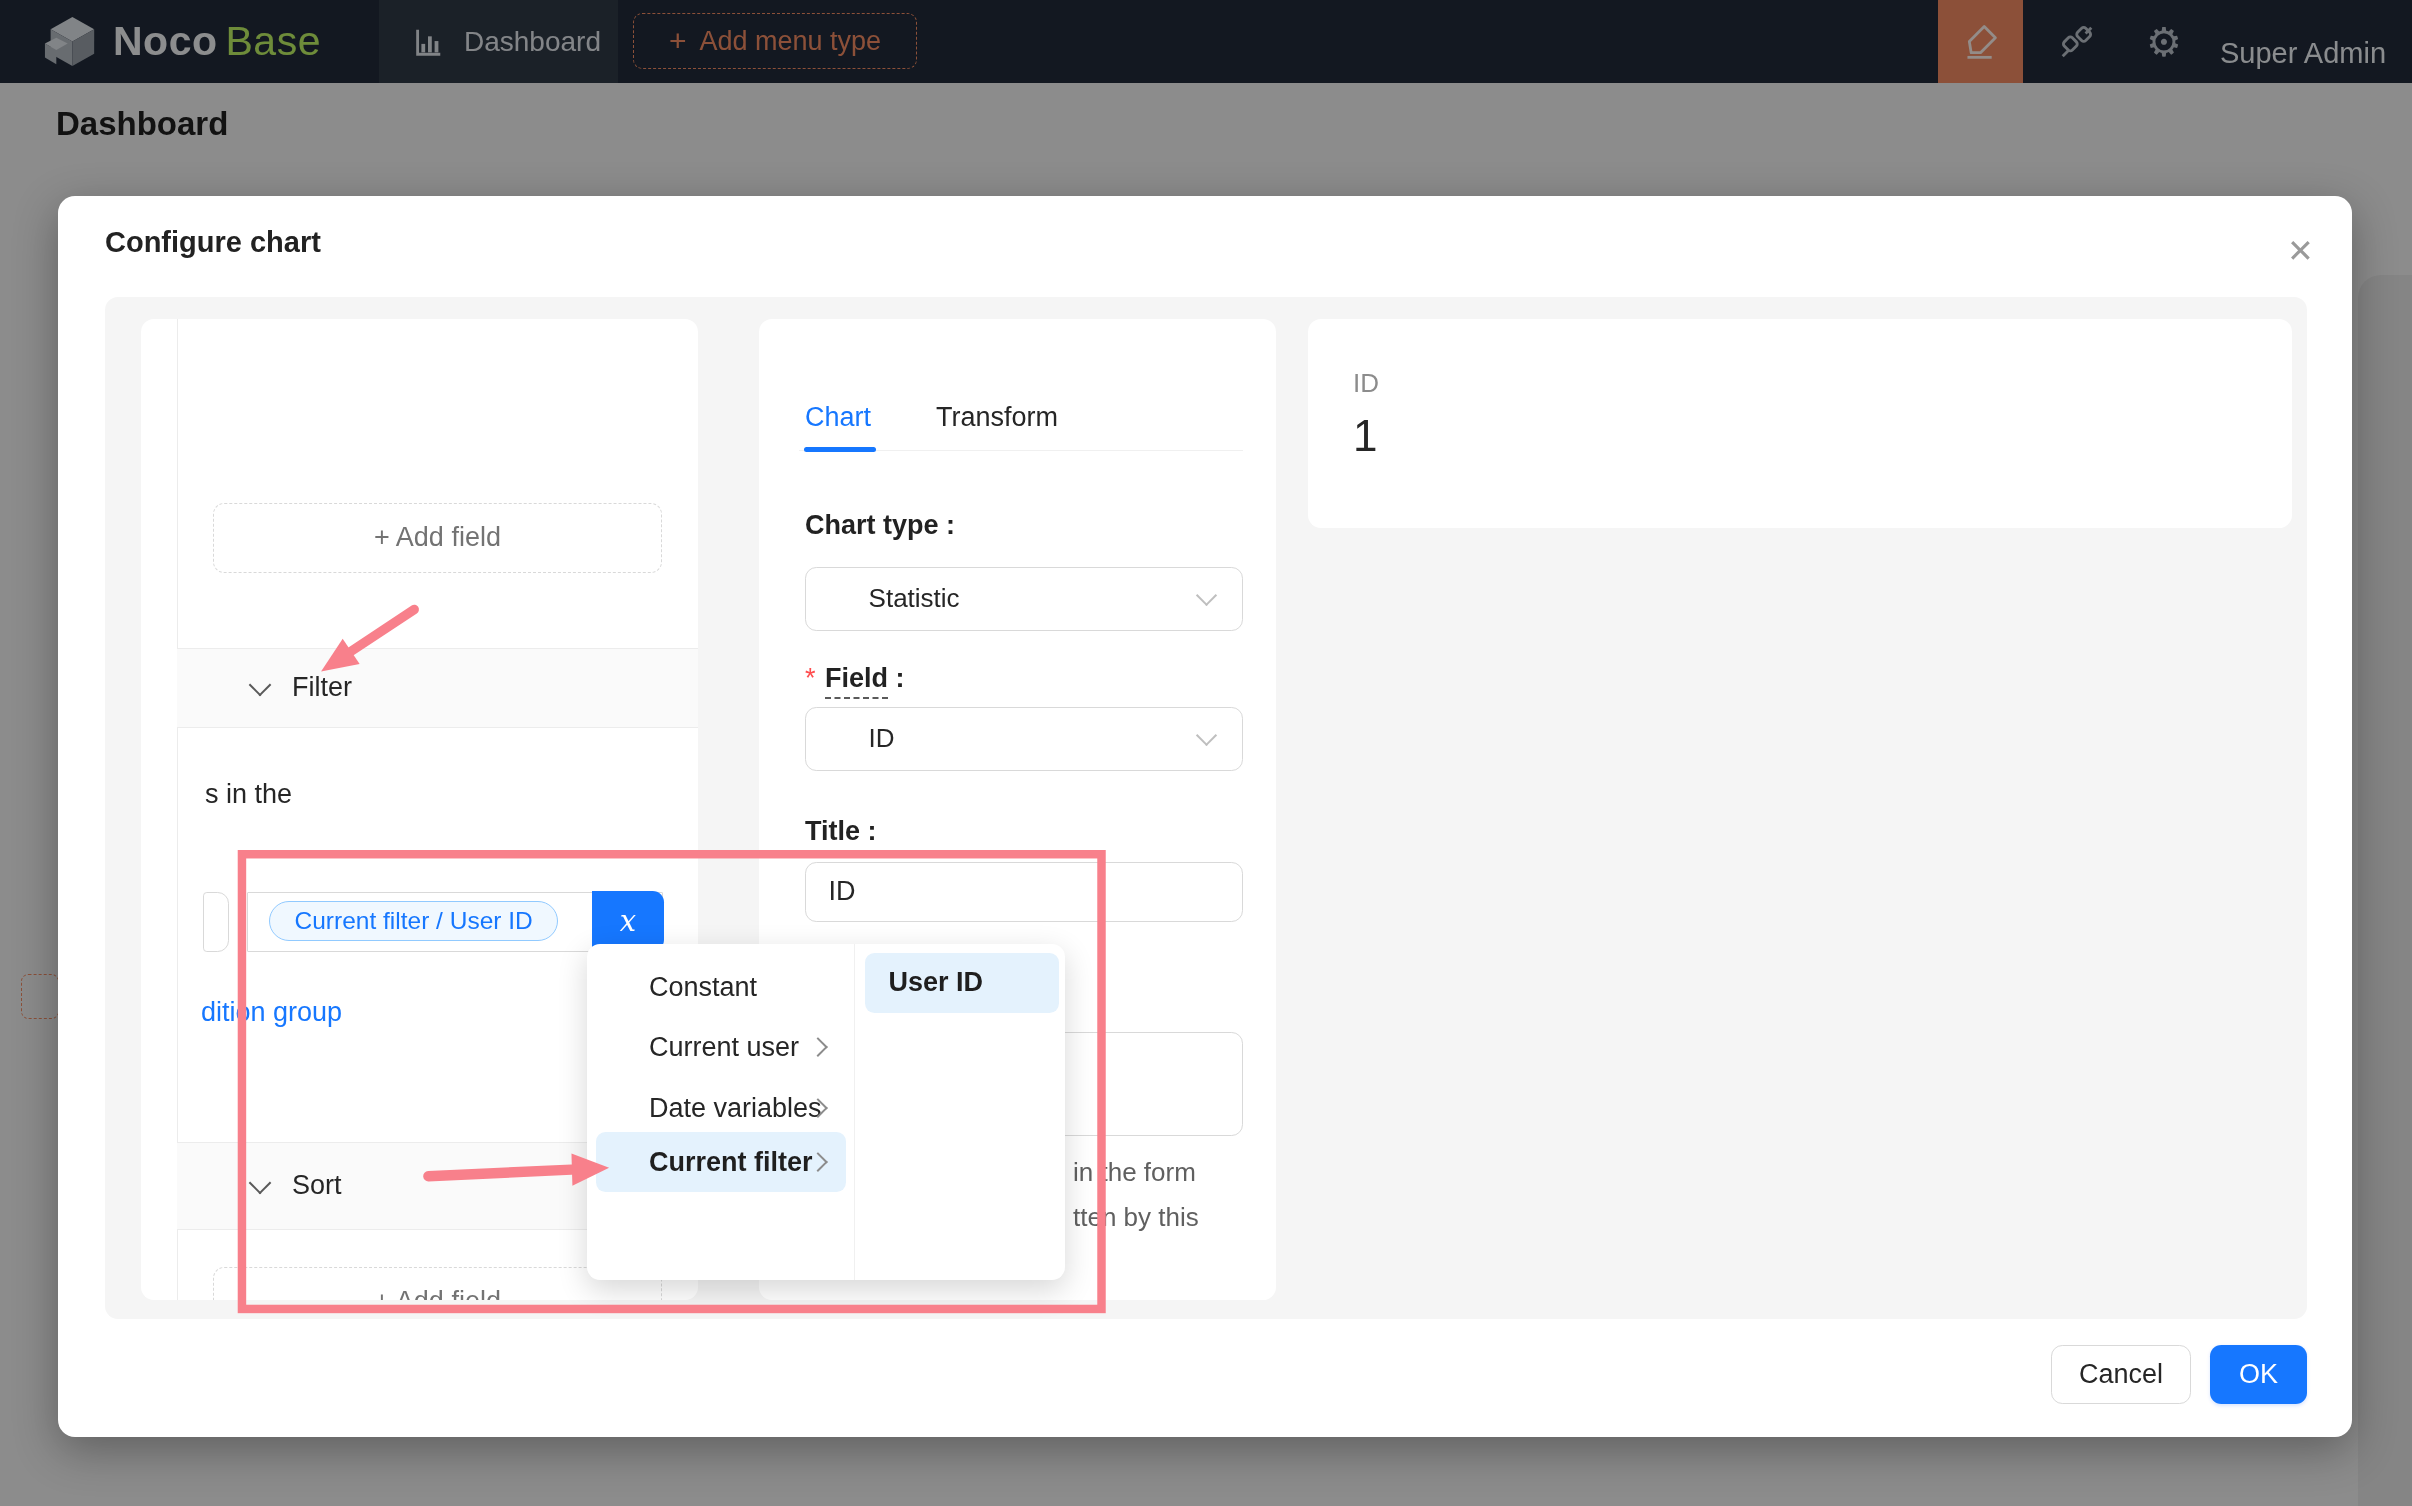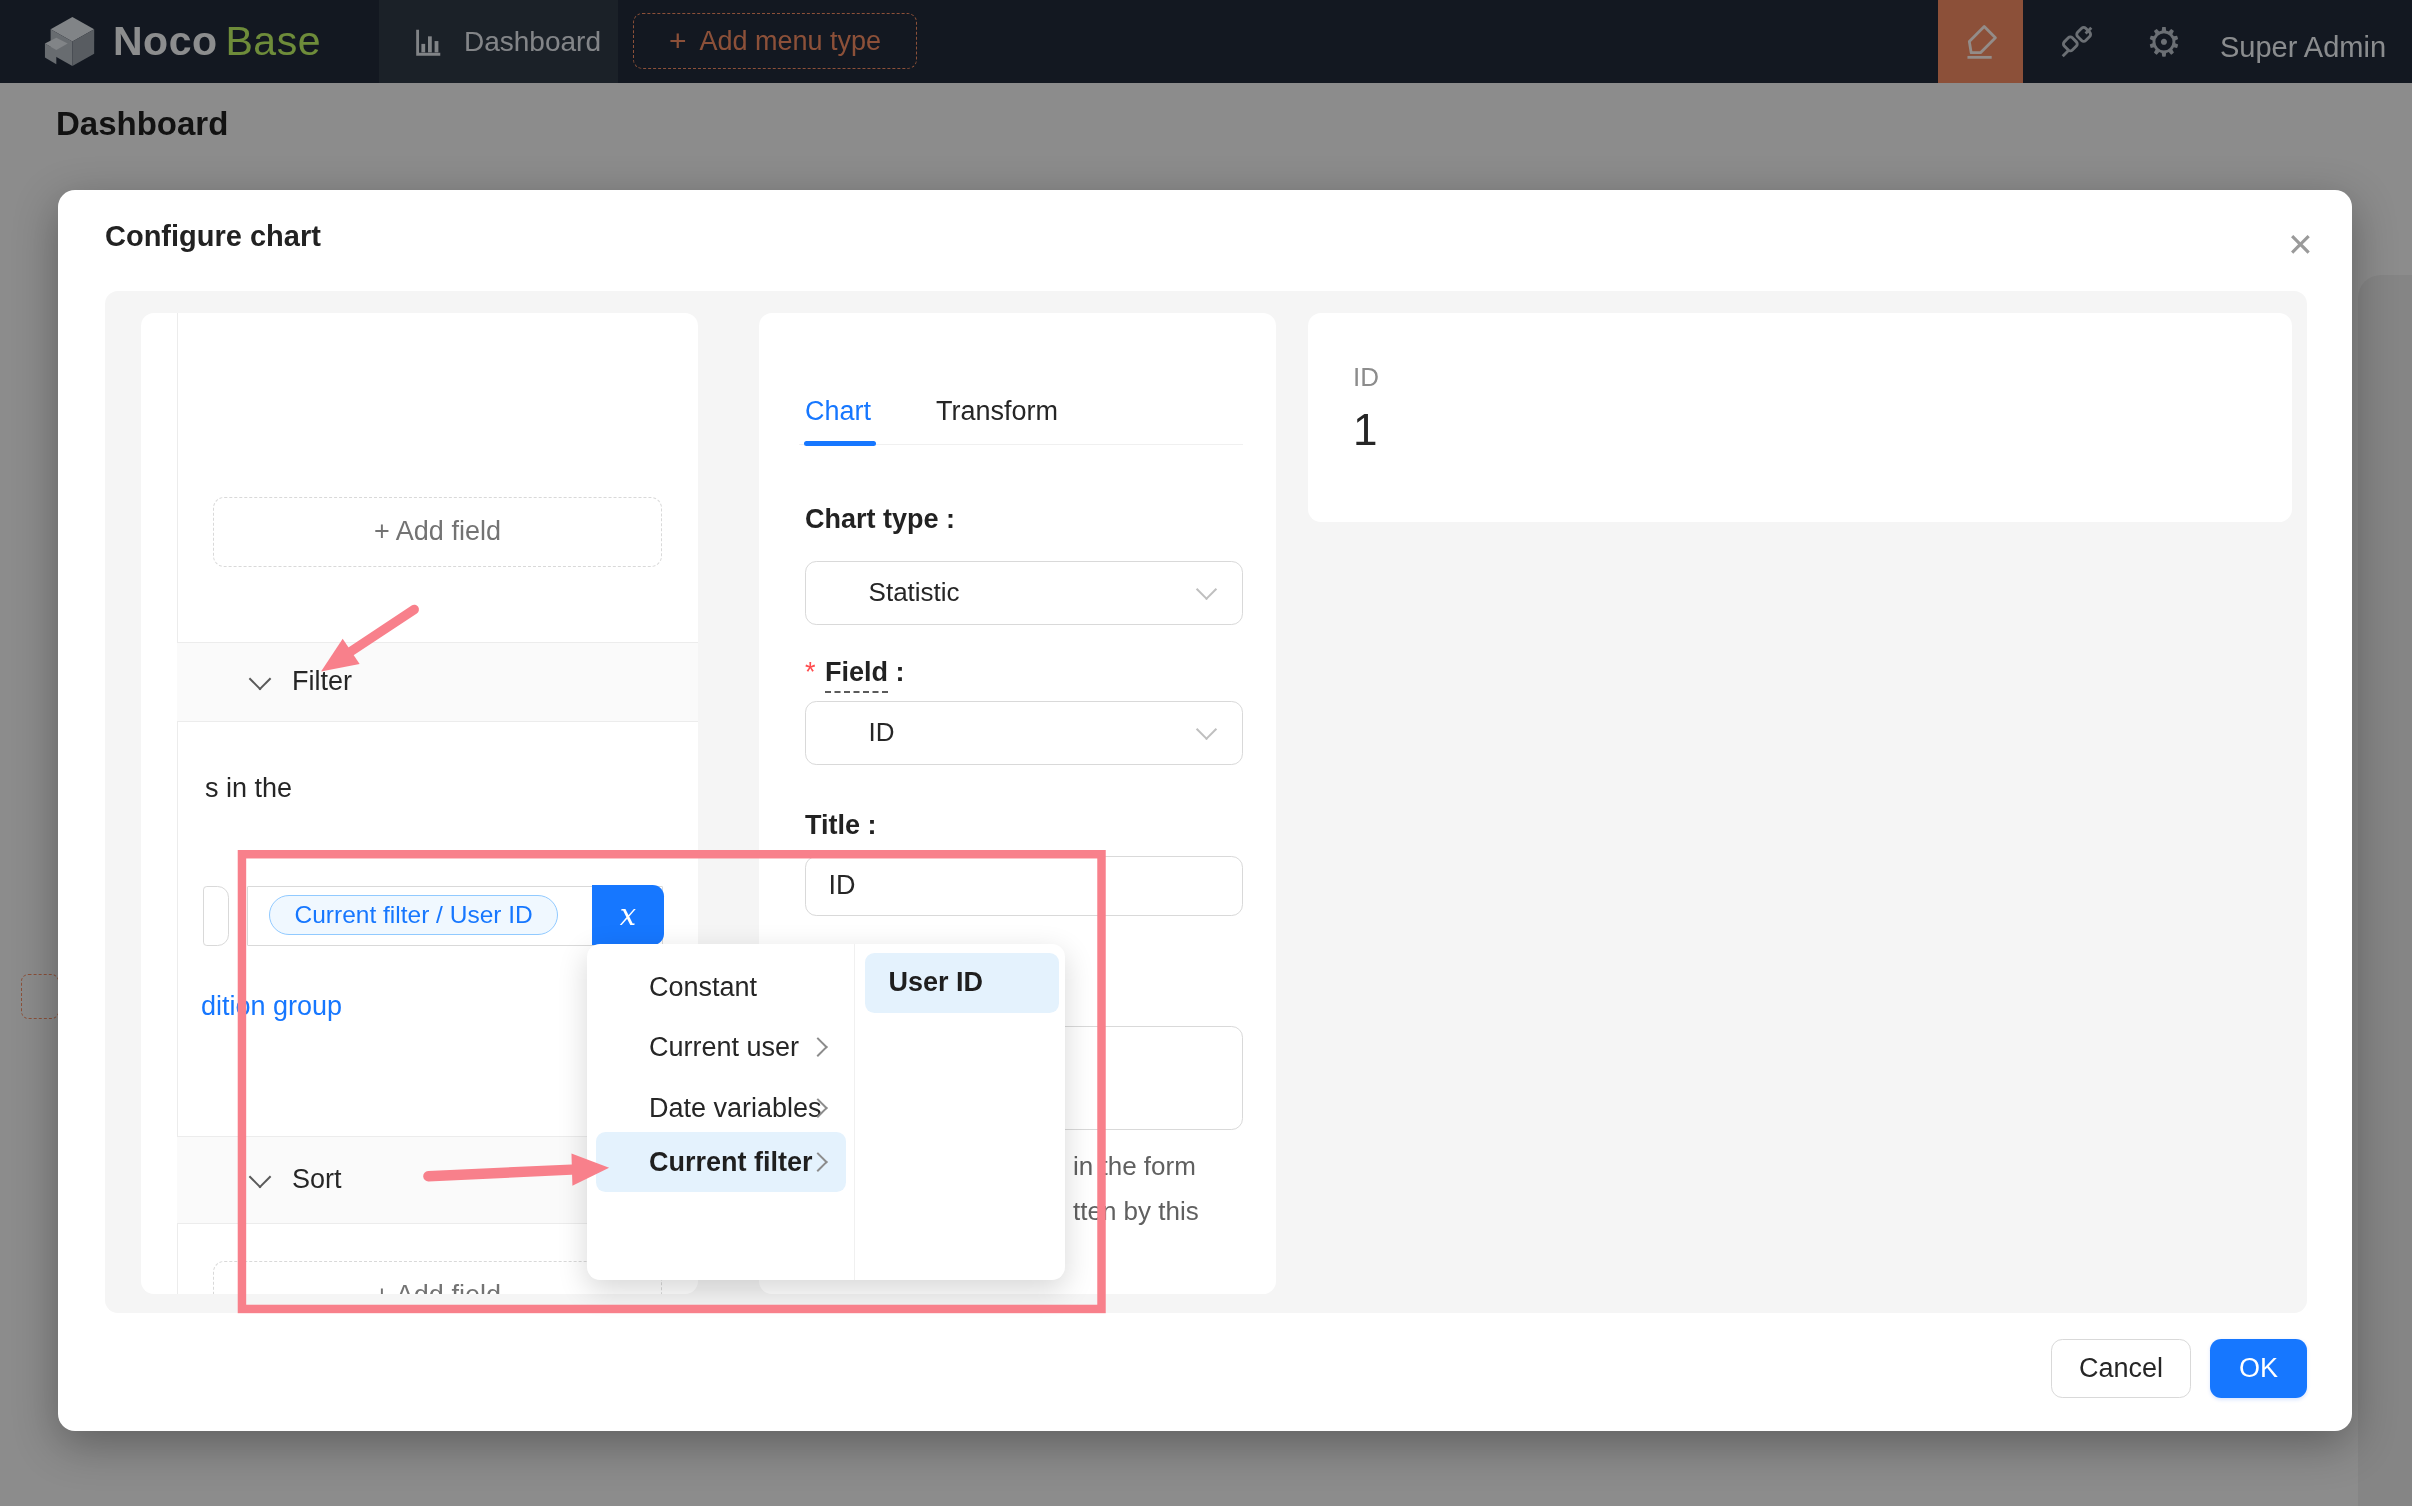--- a/index.html
+++ b/index.html
@@ -16,30 +16,30 @@
   .brand-text{font-size:41px;letter-spacing:0.5px;}
   .brand-bold{font-weight:700;color:#f2f3f5;}
   .brand-light{font-weight:200;color:#bef264;margin-left:8px;}
   .nav-item-active{position:absolute;left:379px;top:0;width:239px;height:83px;background:rgba(255,255,255,0.07);display:flex;align-items:center;gap:19px;padding-left:32px;box-sizing:border-box;}
   .nav-item-active span{color:#e2e6eb;font-size:28px;}
   .add-menu-btn{position:absolute;left:633px;top:13px;width:284px;height:56px;border:1.9px dashed #f28b62;border-radius:9.4px;color:#f28b62;display:flex;align-items:center;justify-content:center;gap:13px;font-size:27px;box-sizing:border-box;}
   .add-menu-btn .plus{font-size:30px;line-height:28px;}
   .designer-btn{position:absolute;left:1938px;top:0;width:85px;height:83px;background:#f28b62;display:flex;align-items:center;justify-content:center;}
   .nav-icon{position:absolute;top:0;height:83px;display:flex;align-items:center;justify-content:center;color:#b9c0c9;}
   .gear-glyph{font-size:40px;color:#b9c0c9;}
-  .super-admin{position:absolute;left:2220px;top:6px;height:83px;display:flex;align-items:center;color:#eef1f5;font-size:29px;}
+  .super-admin{position:absolute;left:2220px;top:12px;height:83px;display:flex;align-items:center;color:#eef1f5;font-size:29px;}
 
   .page-title{position:absolute;left:56px;top:105px;font-size:33px;font-weight:700;color:#1f1f1f;z-index:1;}
   .bg-block-right{position:absolute;left:2358px;top:275px;width:55px;height:1232px;background:rgba(0,0,0,0.05);border-radius:22.6px 0 0 0;z-index:1;}
   .bg-dashed-fragment{position:absolute;left:21px;top:974px;width:36px;height:43px;border:1.9px dashed #f28b62;border-radius:7.5px;z-index:1;}
 
   .dim-overlay{position:absolute;left:0;top:0;width:2412px;height:1507px;background:rgba(0,0,0,0.42);z-index:20;}
 
   
-  .modal{position:absolute;left:58px;top:190px;width:2294px;height:1241px;background:#fff;border-radius:17px;box-shadow:0 13px 45px rgba(0,0,0,0.32);z-index:30;}
+  .modal{position:absolute;left:58px;top:196px;width:2294px;height:1241px;background:#fff;border-radius:17px;box-shadow:0 13px 45px rgba(0,0,0,0.32);z-index:30;}
   .modal-title{position:absolute;left:47px;top:30px;font-size:29px;font-weight:700;color:#222;}
   .modal-close{position:absolute;left:2222px;top:34px;width:41px;height:41px;display:flex;align-items:center;justify-content:center;font-size:32px;color:#9a9a9a;cursor:pointer;}
   .modal-body{position:absolute;left:47px;top:101px;width:2202px;height:1022px;background:#f5f5f5;border-radius:13px;}
 
   .card{position:absolute;background:#fff;border-radius:13px;}
   .card-left{left:36px;top:21.7px;width:557px;height:981px;overflow:hidden;}
   .collapse-vline{position:absolute;left:36px;top:0;width:0;height:981px;border-left:1.9px solid #ececec;}
   .sec-header{position:absolute;left:36px;width:522px;background:#fafafa;border-top:1.9px solid #ececec;border-bottom:1.9px solid #ececec;display:flex;align-items:center;box-sizing:border-box;}
   .sec-header .sec-label{font-size:27px;color:#262626;position:absolute;left:115px;}
   .chev{display:inline-block;width:14px;height:14px;border-right:2.8px solid #595959;border-bottom:2.8px solid #595959;transform:rotate(45deg);}

